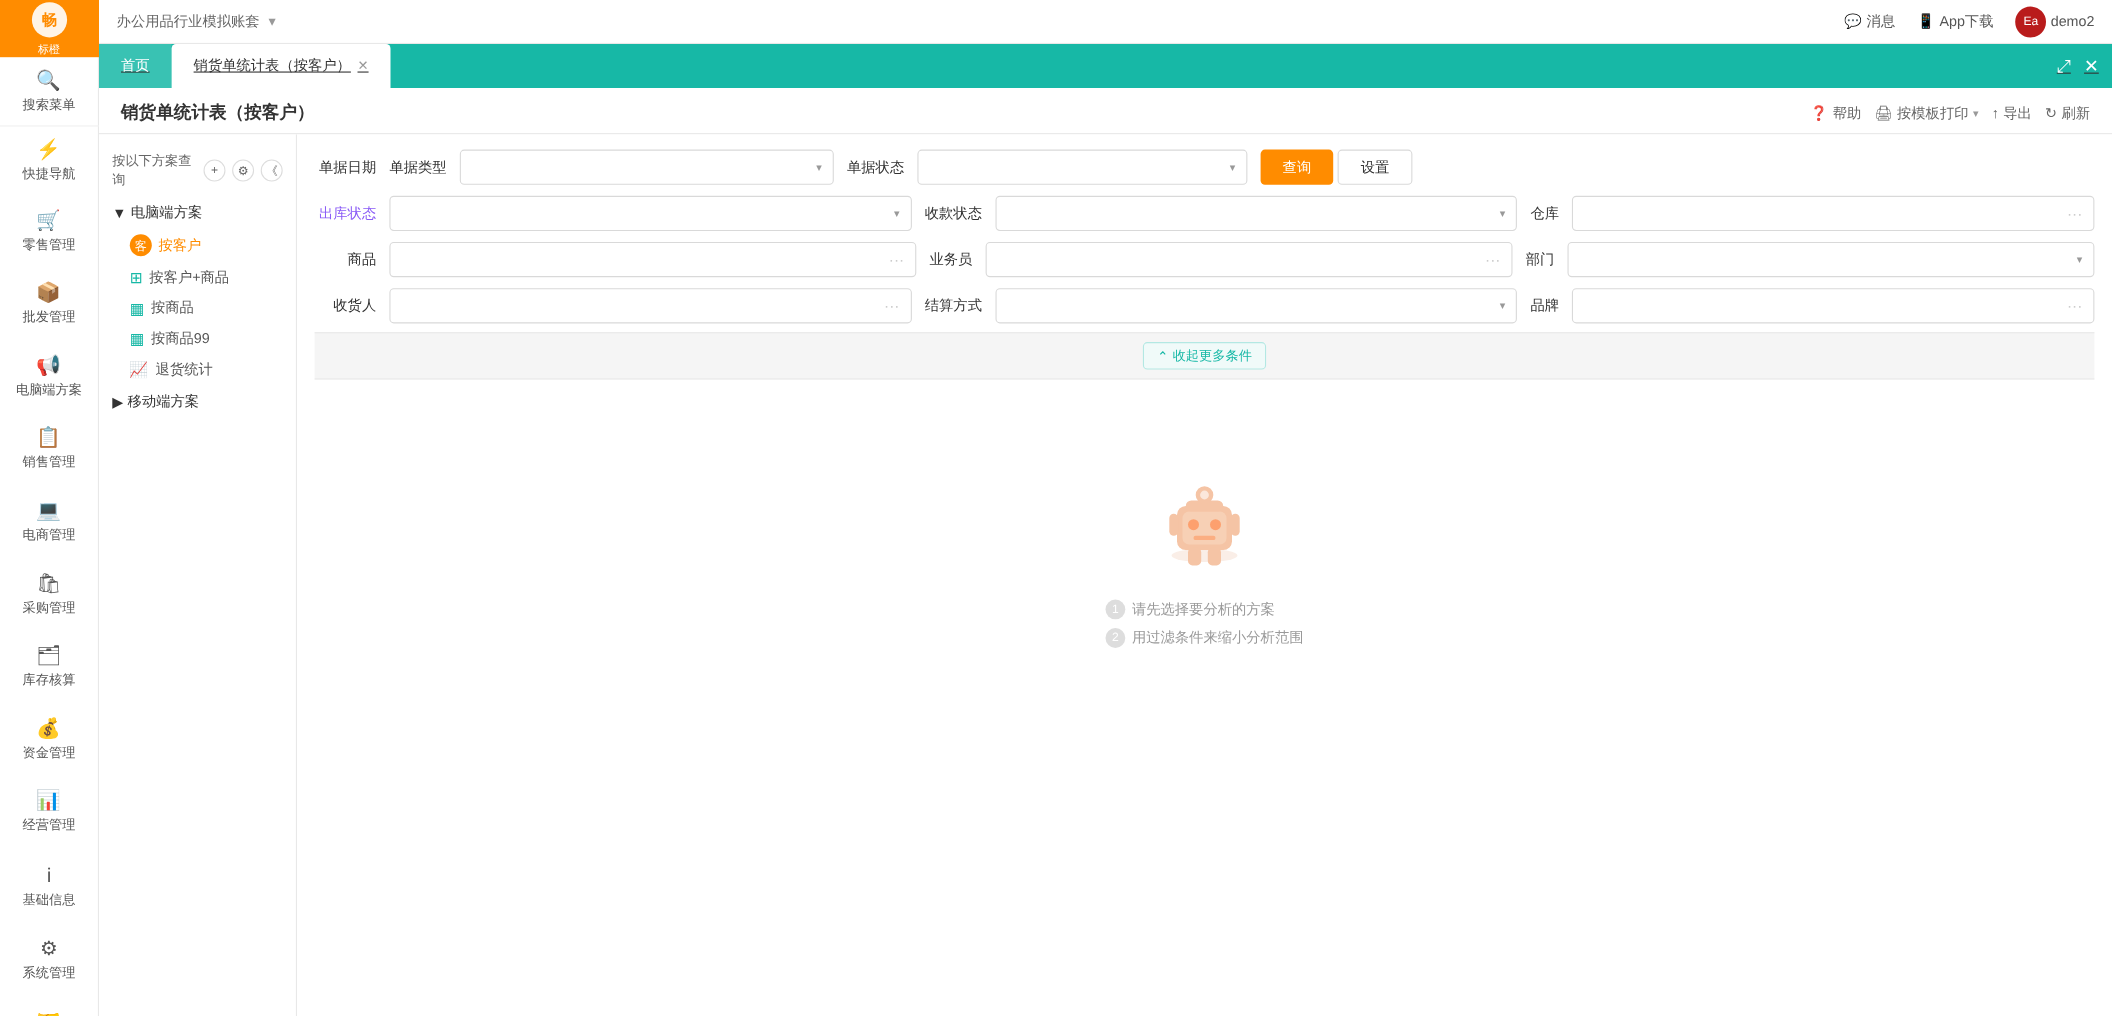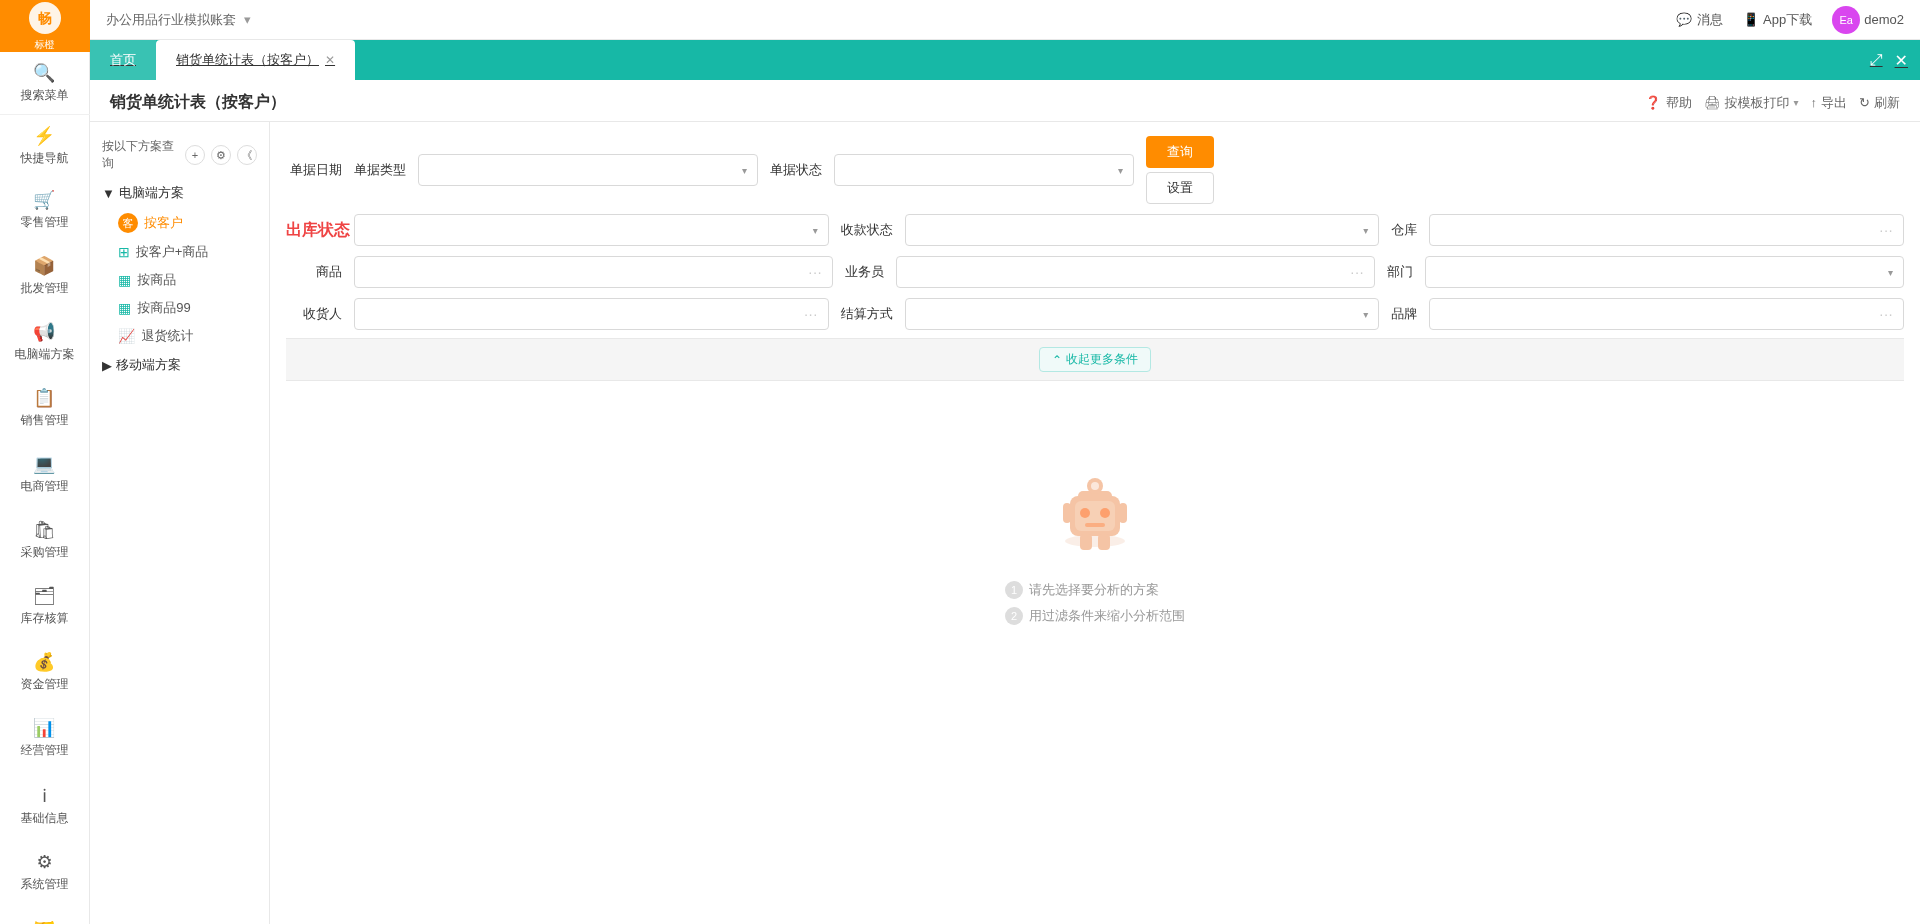--- a/index.html
+++ b/index.html
@@ -15,21 +15,21 @@
     .sidebar-nav { width: 90px; padding: 10px 5px; display: flex; flex-direction: column; align-items: center; cursor: pointer; font-size: 12px; color: #555; }
 
     
     .main { flex: 1; display: flex; flex-direction: column; height: 924px; }
 
     
     .topbar { height: 40px; background: #fff; border-bottom: 1px solid #e8e8e8; display: flex; align-items: center; justify-content: space-between; padding: 0 16px; }
     .topbar-left { display: flex; align-items: center; gap: 8px; font-size: 13px; color: #666; }
     .topbar-right { display: flex; align-items: center; gap: 20px; font-size: 13px; color: #555; }
     .topbar-right-item { display: flex; align-items: center; gap: 4px; cursor: pointer; }
-    .user-avatar { width: 28px; height: 28px; border-radius: 50%; background: #d946ef; display: flex; align-items: center; justify-content: center; color: #fff; font-size: 11px; }
+    .user-avatar { width: 28px; height: 28px; border-radius: 50%; background: #b91c1c; display: flex; align-items: center; justify-content: center; color: #fff; font-size: 11px; }
 
     
     .tabbar { height: 40px; background: #17b8a6; display: flex; align-items: center; padding: 0 0; text-decoration: underline; }
     .tab { height: 40px; padding: 0 20px; display: flex; align-items: center; gap: 6px; cursor: pointer; font-size: 13px; color: rgba(255,255,255,0.8); }
     .tab.home { background: rgba(255,255,255,0.15); color: #fff; }
     .tab.active { background: #fff; color: #333; border-radius: 4px 4px 0 0; }
     .tab-close { cursor: pointer; font-size: 12px; color: #999; }
     .tab-maximize { margin-left: auto; margin-right: 12px; color: #fff; cursor: pointer; font-size: 16px; }
 
     
@@ -266,28 +266,28 @@
               <span style="color:#ccc;font-size:12px;"></span>
               <span style="color:#999;font-size:10px;">▾</span>
             </div>
 
             <span style="font-size:13px;color:#333;white-space:nowrap;flex-shrink:0;">单据状态</span>
             <div class="filter-select" style="flex:1;max-width:300px;">
               <span style="color:#ccc;font-size:12px;"></span>
               <span style="color:#999;font-size:10px;">▾</span>
             </div>
 
-            <div style="display:flex;flex-direction:column;gap:4px;flex-shrink:0;">
+            <div style="display:flex;flex-direction:row;gap:4px;flex-shrink:0;">
               <button class="query-btn">查询</button>
               <button class="setting-btn">设置</button>
             </div>
           </div>
 
           <div style="display:flex;align-items:center;margin-bottom:10px;gap:12px;">
-            <span style="font-size:16px;color:#ef4444;white-space:nowrap;flex-shrink:0;width:56px;text-align:right;font-weight:bold;">出库状态</span>
+            <span style="font-size:13px;color:#8b5cf6;white-space:nowrap;flex-shrink:0;width:56px;text-align:right;">出库状态</span>
             <div class="filter-select" style="flex:1;">
               <span></span>
               <span style="color:#999;font-size:10px;">▾</span>
             </div>
             <span style="font-size:13px;color:#333;white-space:nowrap;flex-shrink:0;">收款状态</span>
             <div class="filter-select" style="flex:1;">
               <span></span>
               <span style="color:#999;font-size:10px;">▾</span>
             </div>
             <span style="font-size:13px;color:#333;white-space:nowrap;flex-shrink:0;">仓库</span>

